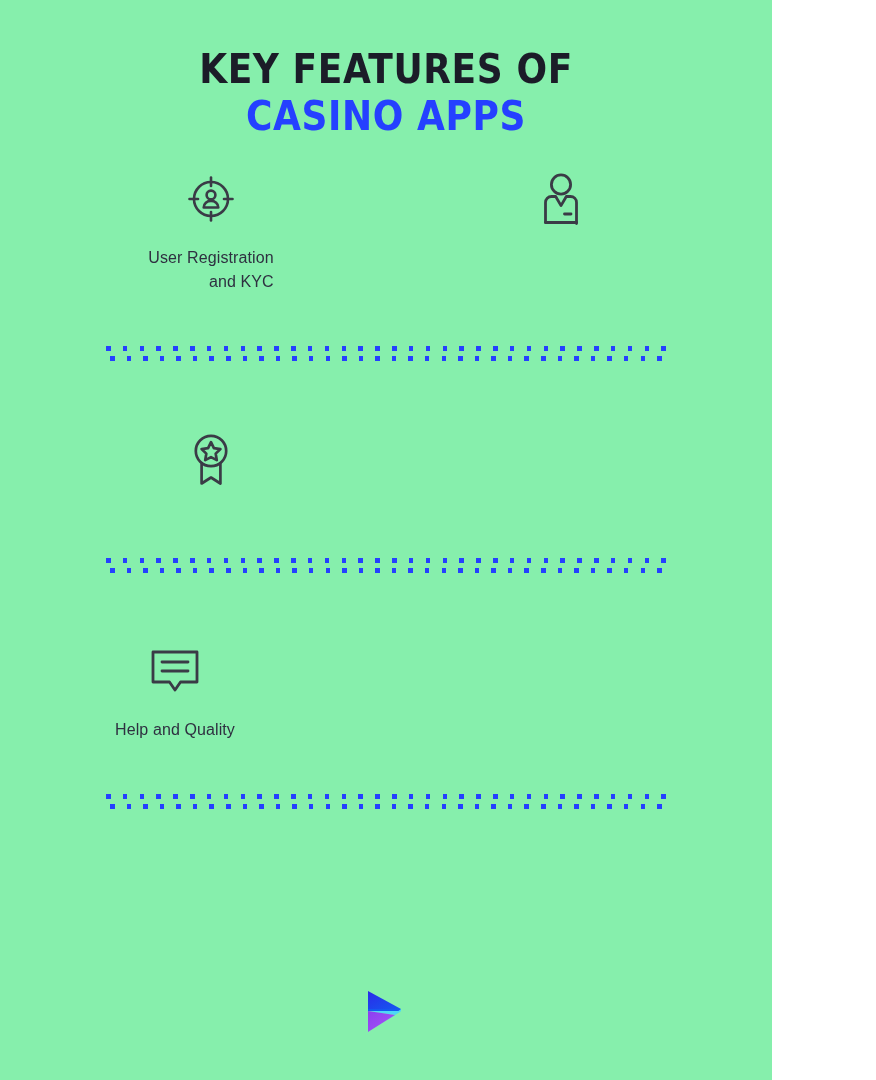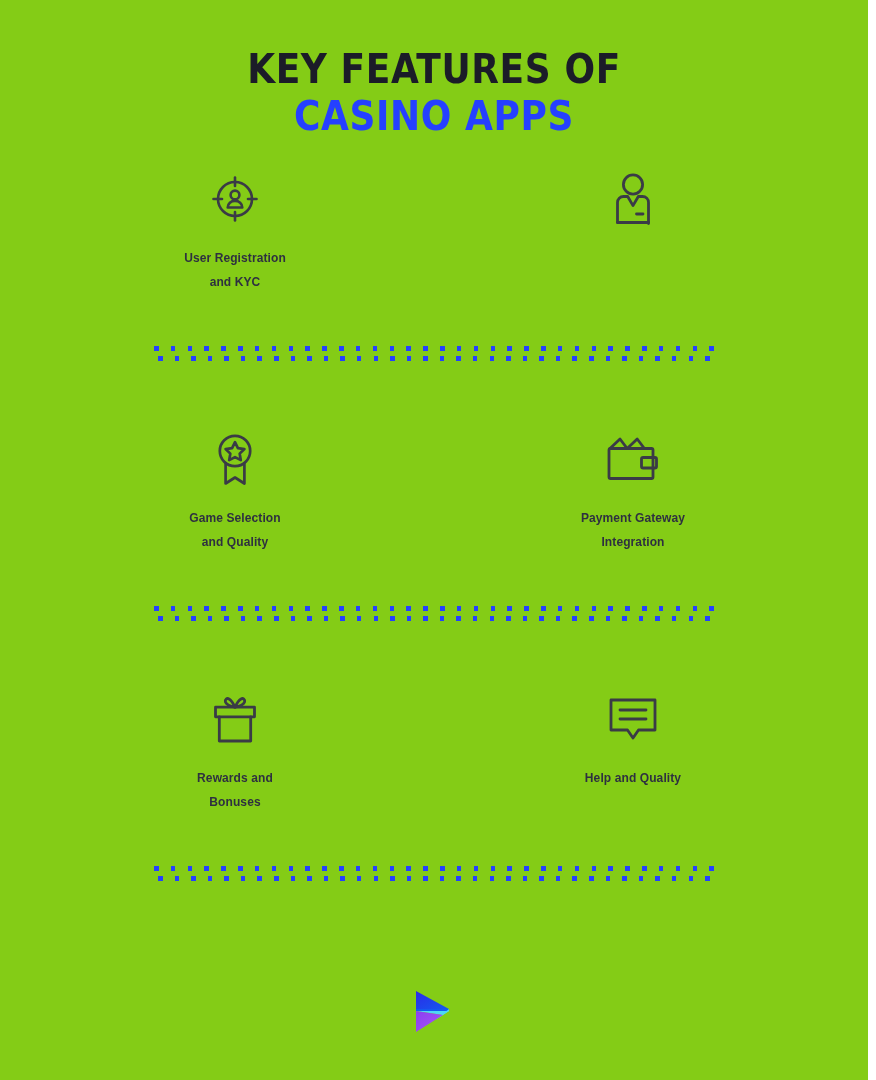--- a/index.html
+++ b/index.html
@@ -10,23 +10,23 @@
   body {
     width: 876px;
     height: 1080px;
     font-family: "Liberation Sans", sans-serif;
     color: #2b2d3a;
     overflow: hidden;
   }
 
   .page {
     position: relative;
-    width: 868px;
+    width: 772px;
     height: 1080px;
-    background: #84cc16;
+    background: #86efac;
     box-sizing: border-box;
   }
 
   
   .title-block {
     padding-top: 46px;
     text-align: center;
   }
   .title-line {
     font-size: 40px;
@@ -62,25 +62,25 @@
   .icon-wrap {
     height: 66px;
     display: flex;
     align-items: center;
     justify-content: center;
     margin-bottom: 14px;
   }
   .icon-wrap svg { display: block; }
 
   .feature-label {
-    font-size: 12px;
+    font-size: 16px;
     line-height: 24px;
-    text-align: center;
+    text-align: right;
     color: #2e3040;
-    font-weight: 700;
+    font-weight: 400;
     letter-spacing: 0.1px;
     white-space: pre-line;
   }
 
   
   .divider {
     width: 560px;
     margin: 0 auto;
     height: 14px;
   }
@@ -249,36 +249,22 @@
 
     <div class="feature-row">
       <div class="feature-cell left">
         <div class="icon-wrap">
           <svg width="46" height="56" viewBox="0 0 46 56" fill="none" stroke="#3A3B46" stroke-width="2.7" stroke-linecap="round" stroke-linejoin="round">
             <circle cx="23" cy="20" r="15.2"></circle>
             <path d="M23 11.2l2.9 5.9 6.5.95-4.7 4.6 1.1 6.5-5.8-3.05-5.8 3.05 1.1-6.5-4.7-4.6 6.5-.95z"></path>
             <path d="M13.6 32.5v20l9.4-6 9.4 6v-20"></path>
           </svg>
         </div>
-        <div class="feature-label">Game Selection
-and Quality</div>
       </div>
 
-      <div class="feature-cell right">
-        <div class="icon-wrap">
-          <svg width="56" height="48" viewBox="0 0 56 48" fill="none" stroke="#3A3B46" stroke-width="2.8" stroke-linecap="round" stroke-linejoin="round">
-            <path d="M5 13.5l10-9.5 7.2 9.5"></path>
-            <path d="M22.2 13.5l10-9.5 7.2 9.5"></path>
-            <rect x="4" y="13.5" width="44" height="30" rx="1.6"></rect>
-            <rect x="36.5" y="22.5" width="15" height="10.5" rx="1.6"></rect>
-          </svg>
-        </div>
-        <div class="feature-label">Payment Gateway
-Integration</div>
-      </div>
     </div>
 
     <div class="row-gap-top"></div>
 
     <div class="divider">
       <div class="dot-row">
           <span class="dot" style="background: rgb(37, 64, 255);"></span>
           <span class="dot" style="background: rgb(37, 64, 255);"></span>
           <span class="dot" style="background: rgb(37, 64, 255);"></span>
           <span class="dot" style="background: rgb(37, 64, 255);"></span>
@@ -347,32 +333,20 @@
           <span class="dot" style="background: rgb(37, 64, 255);"></span>
           <span class="dot" style="background: rgb(37, 64, 255);"></span>
           <span class="dot" style="background: rgb(37, 64, 255);"></span>
           <span class="dot" style="background: rgb(37, 64, 255);"></span>
         </div>
     </div>
 
     <div class="row-gap-bottom"></div>
 
     <div class="feature-row">
-      <div class="feature-cell left">
-        <div class="icon-wrap">
-          <svg width="52" height="50" viewBox="0 0 52 50" fill="none" stroke="#3A3B46" stroke-width="2.8" stroke-linecap="round" stroke-linejoin="round">
-            <path d="M26 13.2c-1.6-3.6-3.6-7-6-8.3-2.1-1.1-4.3.6-3.6 3 .66 2.2 4.5 4.2 9.6 5.3z"></path>
-            <path d="M26 13.2c1.6-3.6 3.6-7 6-8.3 2.1-1.1 4.3.6 3.6 3-.66 2.2-4.5 4.2-9.6 5.3z"></path>
-            <rect x="6.5" y="13.2" width="39" height="9.6"></rect>
-            <path d="M10.3 22.8v24.2h31.4V22.8"></path>
-          </svg>
-        </div>
-        <div class="feature-label">Rewards and
-Bonuses</div>
-      </div>
 
       <div class="feature-cell right">
         <div class="icon-wrap">
           <svg width="52" height="46" viewBox="0 0 52 46" fill="none" stroke="#3A3B46" stroke-width="2.8" stroke-linecap="round" stroke-linejoin="round">
             <path d="M4 4h44v30H31.5L26 42l-5.5-8H4z"></path>
             <line x1="13" y1="14" x2="39" y2="14"></line>
             <line x1="13" y1="23" x2="39" y2="23"></line>
           </svg>
         </div>
         <div class="feature-label">Help and Quality</div>

